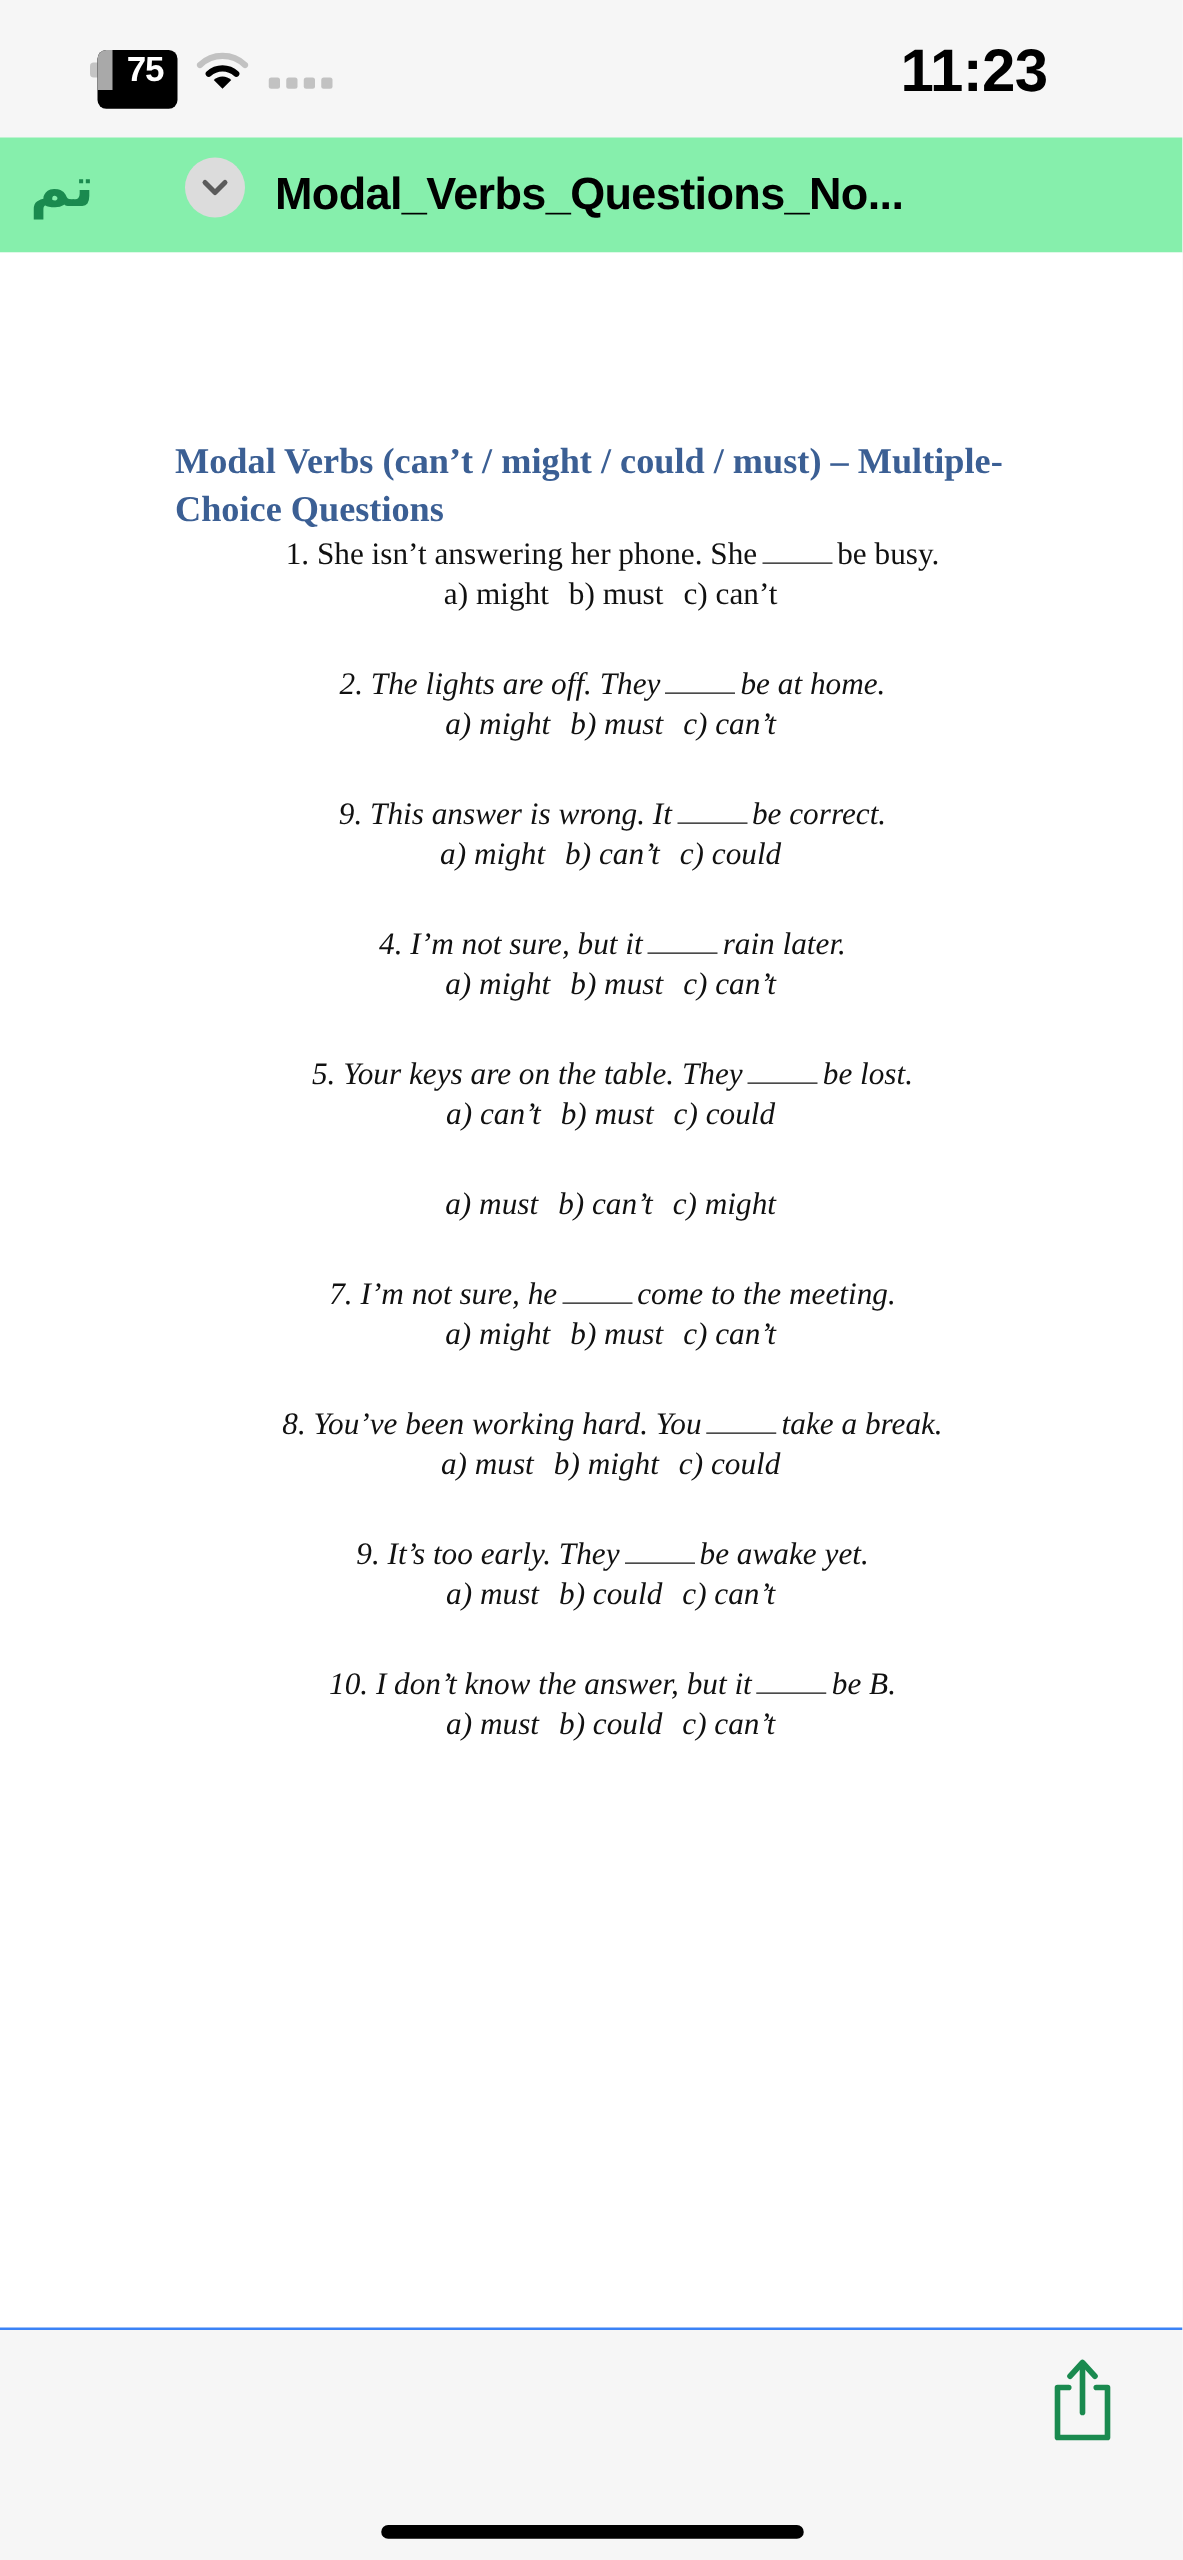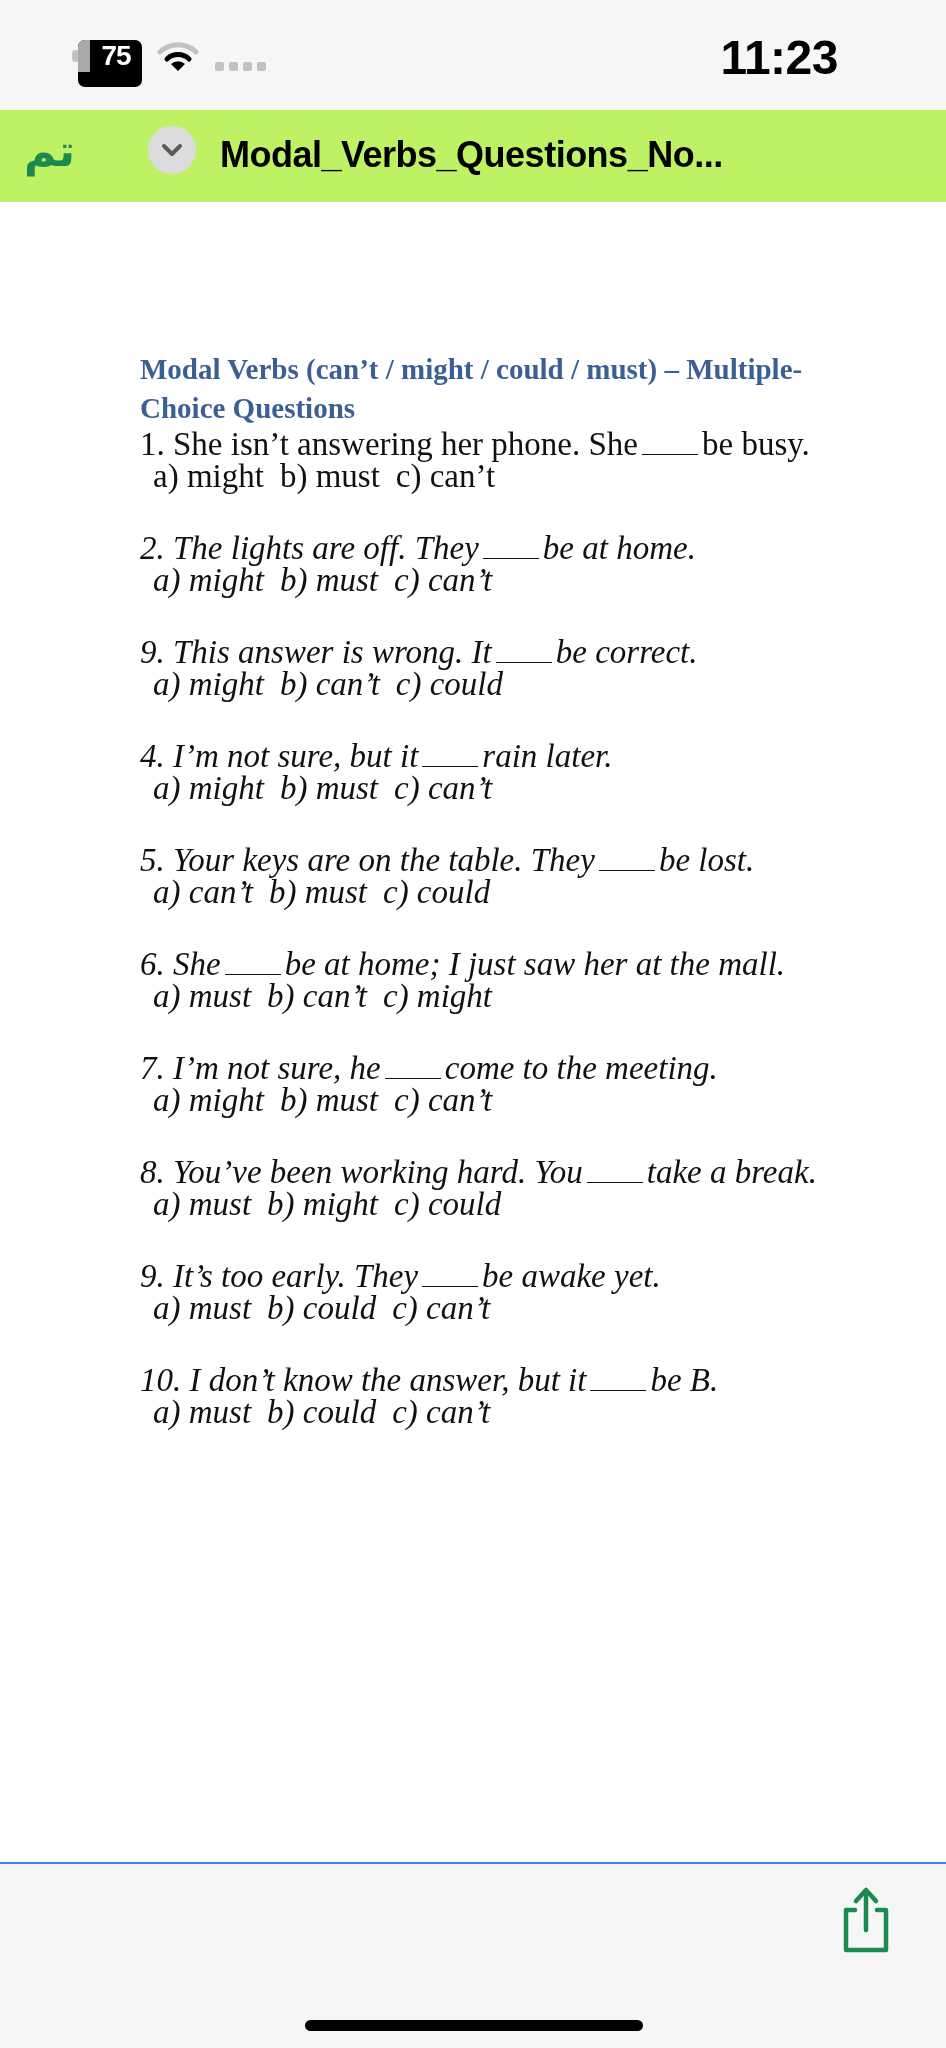--- a/index.html
+++ b/index.html
@@ -10,29 +10,29 @@
     .battery { position: absolute; left: 72px; top: 40px; width: 70px; height: 32px; }
     .battery .nub { position: absolute; left: 0; top: 10px; width: 6px; height: 12px; background: #c4c4c4; border-radius: 3px 0 0 3px; }
     .battery .body { position: absolute; left: 6px; top: 0; width: 64px; height: 47px; border-radius: 7px; background: #000; overflow: hidden; }
     .battery .empty { position: absolute; left: 0; top: 0; width: 12px; height: 32px; background: #a9a9a9; }
     .battery .pct { position: absolute; left: 12px; top: 0; width: 52px; height: 32px; color: #fff; font-weight: bold; font-size: 28px; line-height: 32px; text-align: center; letter-spacing: -1px; }
     .wifi { position: absolute; left: 157px; top: 40px; width: 42px; height: 32px; }
     .signal-dots { position: absolute; left: 215px; top: 62px; display: flex; gap: 5px; }
     .signal-dots span { width: 9px; height: 9px; background: #c2c2c2; border-radius: 2px; display: block; }
     .time { position: absolute; right: 108px; top: 30px; font-size: 48px; font-weight: bold; color: #000; letter-spacing: -0.5px; }
 
-    .nav-bar { position: absolute; left: 0; top: 110px; width: 946px; height: 92px; background: #bef264; }
+    .nav-bar { position: absolute; left: 0; top: 110px; width: 946px; height: 92px; background: #86efac; }
     .done-btn { position: absolute; left: 24px; top: 6px; font-size: 44px; font-weight: bold; color: #1a8a4f; line-height: 70px; font-family: "DejaVu Sans", sans-serif; }
     .chevron-btn { position: absolute; left: 148px; top: 16px; width: 48px; height: 48px; border-radius: 50%; background: #dcdcdc; display: flex; align-items: center; justify-content: center; }
     .doc-title { position: absolute; left: 220px; top: 10px; font-size: 36px; font-weight: bold; color: #000; line-height: 70px; white-space: nowrap; letter-spacing: -0.5px; }
 
     .page { position: absolute; left: 0; top: 202px; width: 946px; height: 1662px; background: #ffffff; border-bottom: 2px solid #3b82f6; }
     .doc { position: absolute; left: 140px; top: 148px; width: 700px; font-family: "Liberation Serif", serif; color: #111; }
     .doc h1 { font-family: "Liberation Serif", serif; font-weight: bold; color: #3b5f94; font-size: 29px; line-height: 39px; }
-    .q { font-size: 33px; line-height: 32px; }
+    .q { font-size: 25px; line-height: 32px; text-align: center; }
     .q .opts { padding-left: 13px; }
     .q .opts span { margin-right: 16px; }
     .q + .q { margin-top: 40px; font-style: italic; }
     .blank { display: inline-block; width: 56px; border-bottom: 1.6px solid #111; height: 20px; vertical-align: baseline; margin: 0 4px; }
 
     .bottom-bar { position: absolute; left: 0; top: 1866px; width: 946px; height: 182px; background: #f6f6f6; }
     .share-btn { position: absolute; left: 836px; top: 20px; width: 60px; height: 68px; }
     .home-indicator { position: absolute; left: 305px; top: 154px; width: 338px; height: 11px; border-radius: 6px; background: #000; }
   </style>
 </head>
@@ -93,21 +93,20 @@
       <div><span>4. I’m not sure, but it</span><span class="blank"></span><span>rain later.</span></div>
       <div class="opts"><span>a) might</span><span>b) must</span><span>c) can’t</span></div>
     </div>
 
     <div class="q">
       <div><span>5. Your keys are on the table. They</span><span class="blank"></span><span>be lost.</span></div>
       <div class="opts"><span>a) can’t</span><span>b) must</span><span>c) could</span></div>
     </div>
 
     <div class="q">
-      <div><span>6. She</span><span class="blank"></span><span>be at home; I just saw her at the mall.</span></div>
       <div class="opts"><span>a) must</span><span>b) can’t</span><span>c) might</span></div>
     </div>
 
     <div class="q">
       <div><span>7. I’m not sure, he</span><span class="blank"></span><span>come to the meeting.</span></div>
       <div class="opts"><span>a) might</span><span>b) must</span><span>c) can’t</span></div>
     </div>
 
     <div class="q">
       <div><span>8. You’ve been working hard. You</span><span class="blank"></span><span>take a break.</span></div>

